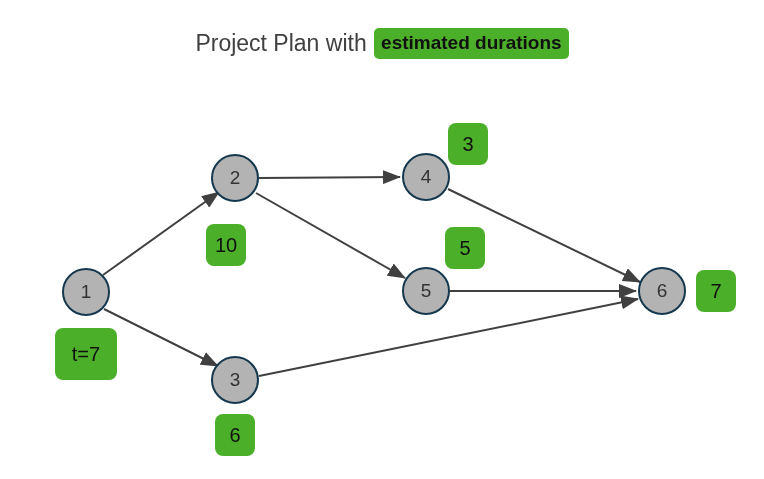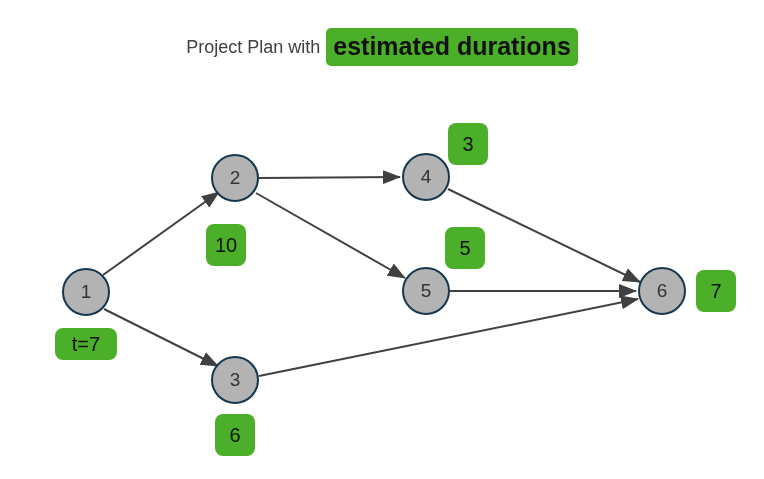--- a/index.html
+++ b/index.html
@@ -23,28 +23,28 @@
   
   .title-bar {
     position: absolute;
     left: 0;
     top: 28px;
     width: 764px;
     text-align: center;
     white-space: nowrap;
   }
   .title-plain {
-    font-size: 18px;
+    font-size: 23px;
     color: #404040;
     font-weight: 400;
     vertical-align: middle;
   }
   .title-highlight {
     display: inline-block;
-    font-size: 25px;
+    font-size: 19px;
     font-weight: 700;
     color: #111111;
     background: #4CAF29;
     border-radius: 5px;
     padding: 4px 7px 5px 7px;
     vertical-align: middle;
     margin-left: 1px;
   }
 
   
@@ -85,21 +85,21 @@
     color: #111111;
     z-index: 4;
     box-sizing: border-box;
   }
   .badge-sq {
     width: 40px;
     height: 42px;
   }
   .badge-wide {
     width: 62px;
-    height: 32px;
+    height: 52px;
   }
 </style>
 </head>
 <body>
 
 <div id="canvas">
 
   <div class="title-bar">
     <span class="title-plain">Project Plan with </span><span class="title-highlight">estimated durations</span>
   </div>

